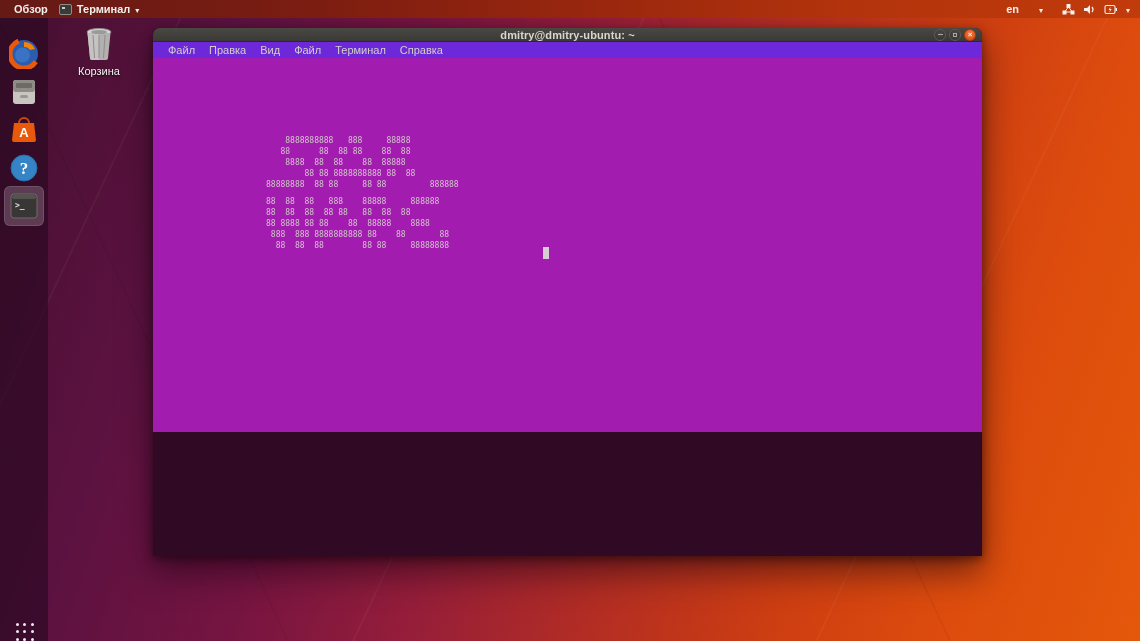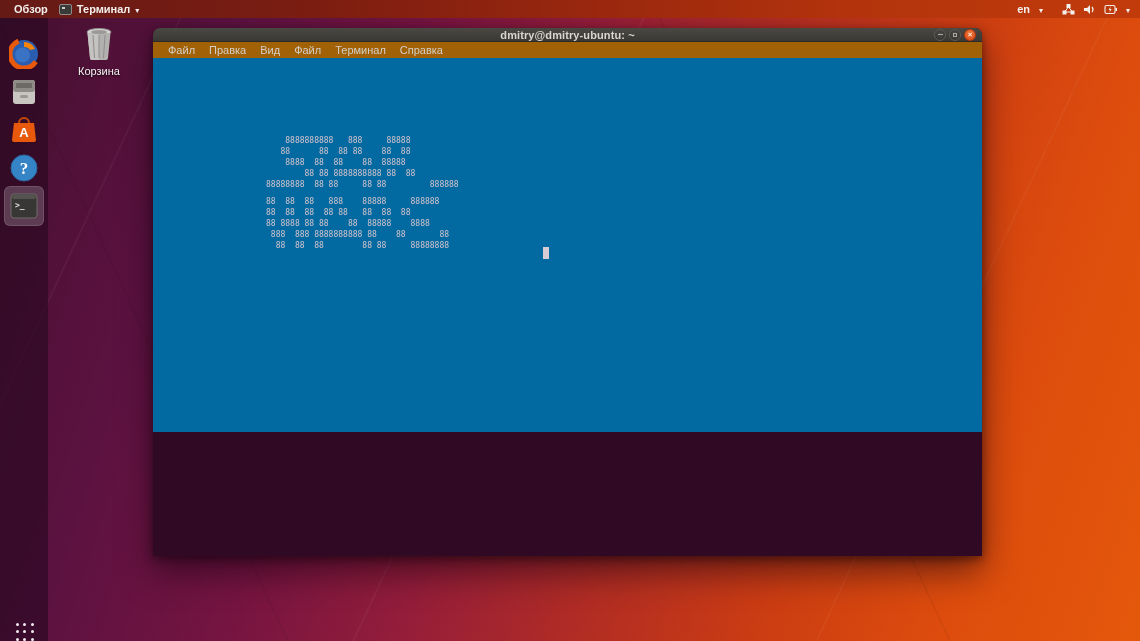--- a/index.html
+++ b/index.html
@@ -39,21 +39,21 @@
     width: 3px; height: 2px; background: #cfcdc8;
   }
   .caret { font-size: 8px; font-weight: 400; transform: translateY(0.5px); }
   .tb-clock {
     position: absolute; left: 0; right: 0; text-align: center; pointer-events: none;
   }
   .tb-clock span { pointer-events: auto; }
   .tb-right {
     margin-left: auto; display: flex; align-items: center; gap: 9px; padding-right: 10px;
   }
-  .tb-kb { display: flex; align-items: center; gap: 9px; }
+  .tb-kb { display: flex; align-items: center; gap: 20px; }
   .tb-icons { display: flex; align-items: center; gap: 8px; margin-left: 10px; }
   .tb-icons svg { display: block; }
 
   
   .dock {
     position: absolute; left: 0; top: 18px; width: 48px; height: 623px;
     background: rgba(38, 8, 32, 0.62);
     z-index: 40;
   }
   .dock-item {
@@ -114,29 +114,29 @@
     border: 1px solid #5d5b56; color: #aaa69f;
   }
   .wbtn.max i { width: 4px; height: 4px; border: 1px solid #aaa69f; display: block; }
   .wbtn.min i { width: 5px; height: 1px; background: #aaa69f; display: block; }
   .wbtn.close {
     background: radial-gradient(circle at 50% 30%, #f07a40, #d94612);
     border: 1px solid #b33a0e; color: #fbe9df; font-weight: 700;
   }
   .menubar {
     height: 16px;
-    background: #a16207;
+    background: #6d28d9;
     display: flex; align-items: center; gap: 0;
     padding-left: 8px;
   }
   .menu-item {
     color: #d3cfca; font-size: 11px; padding: 0 7px; cursor: default;
   }
   .term-content {
-    position: relative; height: 374px; background: #0369a1;
+    position: relative; height: 374px; background: #a21caf;
   }
   .ascii {
     position: absolute; left: 113px;
     font-family: "DejaVu Sans Mono", monospace;
     font-size: 8px; line-height: 11px;
     color: #d2c3cb; white-space: pre;
   }
   #art1 { top: 77px; }
   #art2 { top: 138px; }
   .cursor {

